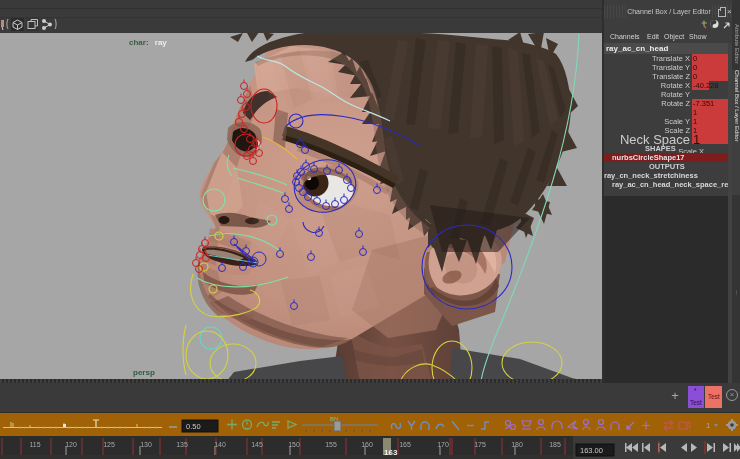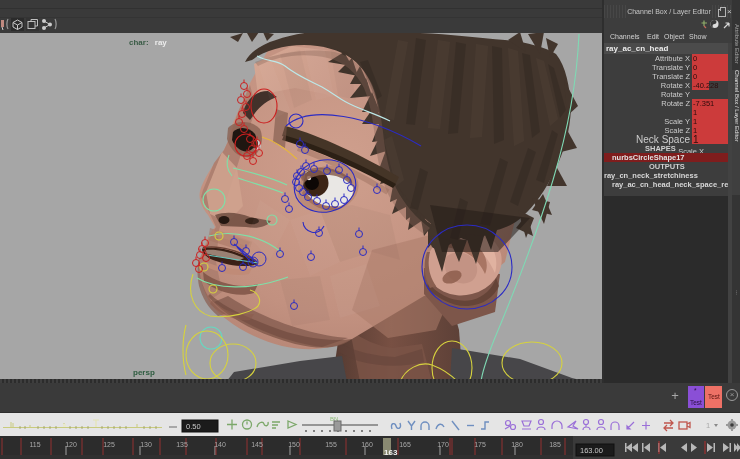--- a/index.html
+++ b/index.html
@@ -383,21 +383,21 @@
 </svg>
 <div class="abs" style="left:0;top:31px;width:128px;height:12px;color:#d2d2d2;font-size:7px;line-height:12px;">
   <span style="position:absolute;left:6px;">Channels</span>
       <span style="position:absolute;left:43px;">Edit</span>
       <span style="position:absolute;left:60px;">Object</span>
       <span style="position:absolute;left:85px;">Show</span>
 </div>
 <div class="abs" style="left:0;top:43px;width:124px;height:153px;background:#3d3d3d;"></div>
 <div class="abs" style="left:0;top:43px;width:124px;height:11px;background:#4b4b4b;color:#ececec;font-size:8px;font-weight:bold;line-height:11px;"><span style="margin-left:2px;">ray_ac_cn_head</span></div>
 <div class="abs" style="left:0;top:54px;width:124px;height:9px;font-size:7.5px;line-height:9px;">
-<span style="position:absolute;right:38px;color:#cccccc;white-space:nowrap;">Attribute X</span>
+<span style="position:absolute;right:38px;color:#cccccc;white-space:nowrap;">Translate X</span>
 <span class="abs" style="left:88px;top:0;width:36px;height:9px;background:#cc3b3b;color:#2e0b0b;"><span style="margin-left:1px;">0</span></span>
     </div>
 <div class="abs" style="left:0;top:63px;width:124px;height:9px;font-size:7.5px;line-height:9px;">
 <span style="position:absolute;right:38px;color:#cccccc;white-space:nowrap;">Translate Y</span>
 <span class="abs" style="left:88px;top:0;width:36px;height:9px;background:#cc3b3b;color:#2e0b0b;"><span style="margin-left:1px;">0</span></span>
     </div>
 <div class="abs" style="left:0;top:72px;width:124px;height:9px;font-size:7.5px;line-height:9px;">
 <span style="position:absolute;right:38px;color:#cccccc;white-space:nowrap;">Translate Z</span>
 <span class="abs" style="left:88px;top:0;width:36px;height:9px;background:#cc3b3b;color:#2e0b0b;"><span style="margin-left:1px;">0</span></span>
     </div>
@@ -418,21 +418,21 @@
 <span class="abs" style="left:88px;top:0;width:36px;height:9px;background:#cc3b3b;color:#2e0b0b;"><span style="margin-left:1px;">1</span></span>
     </div>
 <div class="abs" style="left:0;top:117px;width:124px;height:9px;font-size:7.5px;line-height:9px;">
 <span style="position:absolute;right:38px;color:#cccccc;white-space:nowrap;">Scale Y</span>
 <span class="abs" style="left:88px;top:0;width:36px;height:9px;background:#cc3b3b;color:#2e0b0b;"><span style="margin-left:1px;">1</span></span>
     </div>
 <div class="abs" style="left:0;top:126px;width:124px;height:9px;font-size:7.5px;line-height:9px;">
 <span style="position:absolute;right:38px;color:#cccccc;white-space:nowrap;">Scale Z</span>
 <span class="abs" style="left:88px;top:0;width:36px;height:9px;background:#cc3b3b;color:#2e0b0b;"><span style="margin-left:1px;">1</span></span>
     </div>
-<div class="abs" style="left:0;top:135px;width:124px;height:9px;font-size:10px;line-height:9px;">
+<div class="abs" style="left:0;top:135px;width:124px;height:9px;font-size:13px;line-height:9px;">
 <span style="position:absolute;right:38px;color:#cccccc;white-space:nowrap;">Neck Space</span>
 <span class="abs" style="left:88px;top:0;width:36px;height:9px;background:#cc3b3b;color:#2e0b0b;"><span style="margin-left:1px;">1</span></span>
     </div>
 <div class="abs" style="left:0;top:144px;width:124px;height:9px;color:#d0d0d0;font-size:7.5px;font-weight:bold;line-height:9px;padding-left:40px;"><span style="margin-left:1px;">SHAPES</span></div>
 <div class="abs" style="left:0;top:153px;width:124px;height:9px;background:#7f1d1d;color:#e2e2e2;font-size:7.5px;font-weight:bold;line-height:9px;"><span style="margin-left:8px;">nurbsCircleShape17</span></div>
 <div class="abs" style="left:0;top:162px;width:124px;height:9px;color:#d0d0d0;font-size:7.5px;font-weight:bold;line-height:9px;padding-left:44px;"><span style="margin-left:1px;">OUTPUTS</span></div>
 <div class="abs" style="left:0;top:171px;width:124px;height:9px;color:#d8d8d8;font-size:7.5px;font-weight:bold;line-height:9px;"><span style="margin-left:0;">ray_cn_neck_stretchiness</span></div>
 <div class="abs" style="left:0;top:180px;width:124px;height:9px;color:#d8d8d8;font-size:7.5px;font-weight:bold;line-height:10px;white-space:nowrap;overflow:hidden;"><span style="margin-left:8px;">ray_ac_cn_head_neck_space_rev...</span></div>
 <div class="abs" style="left:0;top:196px;width:128px;height:187px;background:#2b2b2b;"></div>
 <div class="abs" style="left:124px;top:43px;width:4px;height:340px;background:#424242;"></div>
@@ -449,21 +449,21 @@
 <div class="abs" style="left:688px;top:3px;width:16px;height:22px;background:#8a4fd6;color:#2a1040;font-size:6.5px;">
       <span class="abs" style="left:6px;top:1px;">*</span>
       <span class="abs" style="left:2px;top:13px;">Test</span>
     </div>
 <div class="abs" style="left:705px;top:3px;width:17px;height:22px;background:#ee7166;color:#5c1410;font-size:6.5px;">
       <span class="abs" style="left:3px;top:7px;">Test</span>
     </div>
 <div class="abs" style="left:726px;top:6px;width:10px;height:10px;border:1px solid #9a9a9a;border-radius:50%;color:#9a9a9a;font-size:8px;line-height:10px;text-align:center;">×</div>
 </div>
 
-<div class="abs" id="trow" style="left:0;top:413px;width:740px;height:23px;background:#e5e5e5;">
+<div class="abs" id="trow" style="left:0;top:413px;width:740px;height:23px;background:#a16207;">
 <svg width="740" height="23" viewBox="0 0 740 23" xmlns="http://www.w3.org/2000/svg">
 <g stroke="#c9cb7e" stroke-width="1" fill="none">
 <path d="M3,14.5 L162,14.5"></path>
 <path d="M11,9 L11,14 M13,10 L13,14 M30,12 L30,14 M64,10 L64,14 M137,11 L137,14"></path>
 </g>
 <g stroke="#9a9c5e" stroke-width="0.8">
 <path d="M38,13 L38,16 M44,13 L44,16 M50,13 L50,16 M56,13 L56,16 M70,13 L70,16 M76,13 L76,16 M82,13 L82,16 M88,13 L88,16 M102,13 L102,16 M108,13 L108,16 M114,13 L114,16 M120,13 L120,16 M126,13 L126,16 M144,13 L144,16 M150,13 L150,16 M156,13 L156,16 M20,13 L20,16 M25,13 L25,16"></path>
 </g>
 <path d="M96,7 L96,14 M93,7 L99,7" stroke="#e4e4b4" stroke-width="1.2" fill="none"></path>
 <rect x="63" y="11" width="3" height="3" fill="#e8e8d0"></rect>

